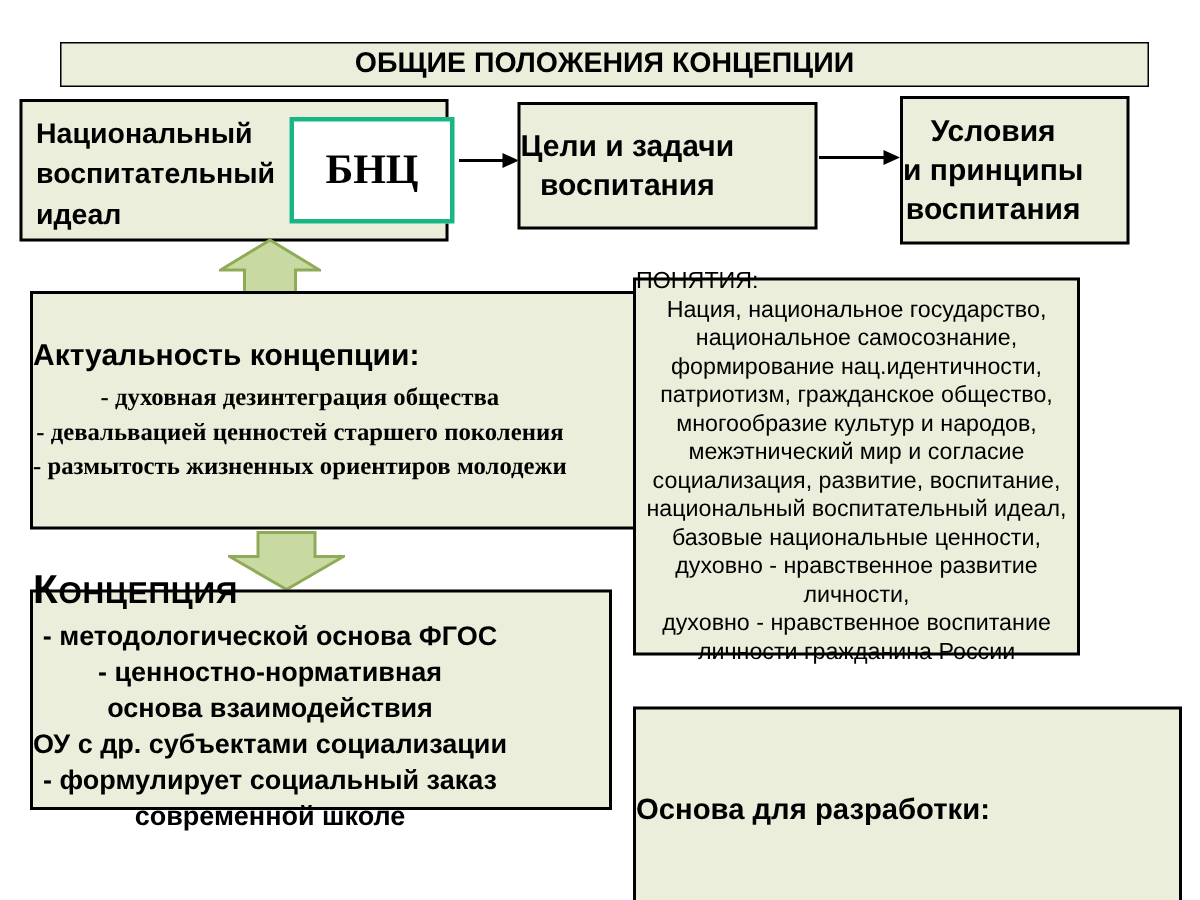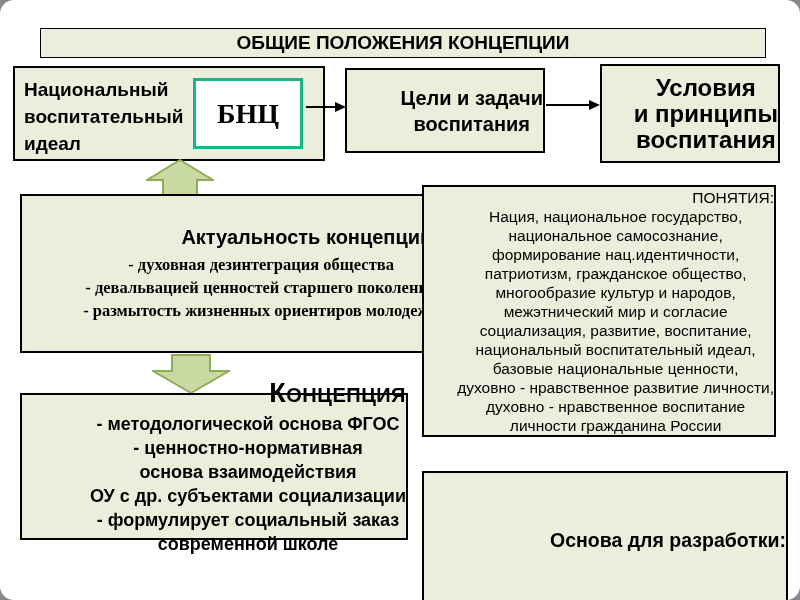--- a/index.html
+++ b/index.html
@@ -15,78 +15,77 @@
   html, body { background: #888; }
   #slide {
     position: relative;
     width: 800px;
     height: 600px;
     background: var(--background);
     font-family: "Liberation Sans", sans-serif;
     color: var(--text);
     overflow: hidden;
     margin: 0 auto;
-    border-radius: 14px;
   }
   .box {
     position: absolute;
     background: var(--box-fill);
     border: 2px solid var(--box-border);
   }
   .pre { white-space: pre-line; }
   .center-col {
     display: flex;
     flex-direction: column;
-    align-items: flex-end;
+    align-items: flex-start;
     justify-content: center;
     text-align: center;
   }
 
   
   .header-box {
     left: 40px; top: 28px; width: 726px; height: 30px;
     border-width: 1px;
     display: flex; align-items: center; justify-content: center;
     font-weight: bold; font-size: 19px;
   }
 
   
-  .ideal-box { left: 13px; top: 66px; width: 312px; height: 95px; }
+  .ideal-box { left: 13px; top: 66px; width: 286px; height: 95px; }
   .ideal-text {
     position: absolute; left: 9px; top: 8px; width: 175px;
     font-weight: bold; font-size: 19px; line-height: 27px;
   }
   .bnc-box {
     position: absolute; left: 178px; top: 10px; width: 110px; height: 71px;
     background: #ffffff; border: 3px solid var(--bnc-border);
     display: flex; align-items: center; justify-content: center;
     font-family: "Liberation Serif", serif; font-size: 28px; font-weight: bold;
   }
   .goals-box {
     left: 345px; top: 68px; width: 200px; height: 85px;
     font-weight: bold; font-size: 20px; line-height: 26px;
   }
   .conditions-box {
-    left: 600px; top: 64px; width: 180px; height: 99px;
-    font-weight: bold; font-size: 24px; line-height: 26px;
+    left: 600px; top: 64px; width: 153px; height: 99px;
+    font-weight: bold; font-size: 20px; line-height: 26px;
   }
 
   
   .relevance-box { left: 20px; top: 194px; width: 421px; height: 159px; }
   .relevance-title { font-weight: bold; font-size: 20px; margin-bottom: 4px; }
   .relevance-items { font-weight: bold; font-size: 16.5px; line-height: 23px; font-family: Liberation Serif, serif; }
 
   .concept-box { left: 20px; top: 393px; width: 388px; height: 147px; }
   .concept-title { font-weight: bold; font-size: 20px; letter-spacing: 0.5px; margin-bottom: 3px; }
   .concept-title::first-letter { font-size: 27px; }
   .concept-items { font-weight: bold; font-size: 18px; line-height: 24px; }
 
   
   .notions-box {
-    left: 422px; top: 185px; width: 354px; height: 252px;
+    left: 422px; top: 185px; width: 298px; height: 252px;
     font-weight: normal; font-size: 15.5px; line-height: 19px;
   }
   .basis-box {
     left: 422px; top: 447px; width: 366px; height: 137px;
     font-weight: bold; font-size: 19.5px; line-height: 26px; margin-top: 24px;
   }
 
   
   .flow-arrow { position: absolute; }
   .harrow line { stroke: #000; stroke-width: 2px; }

